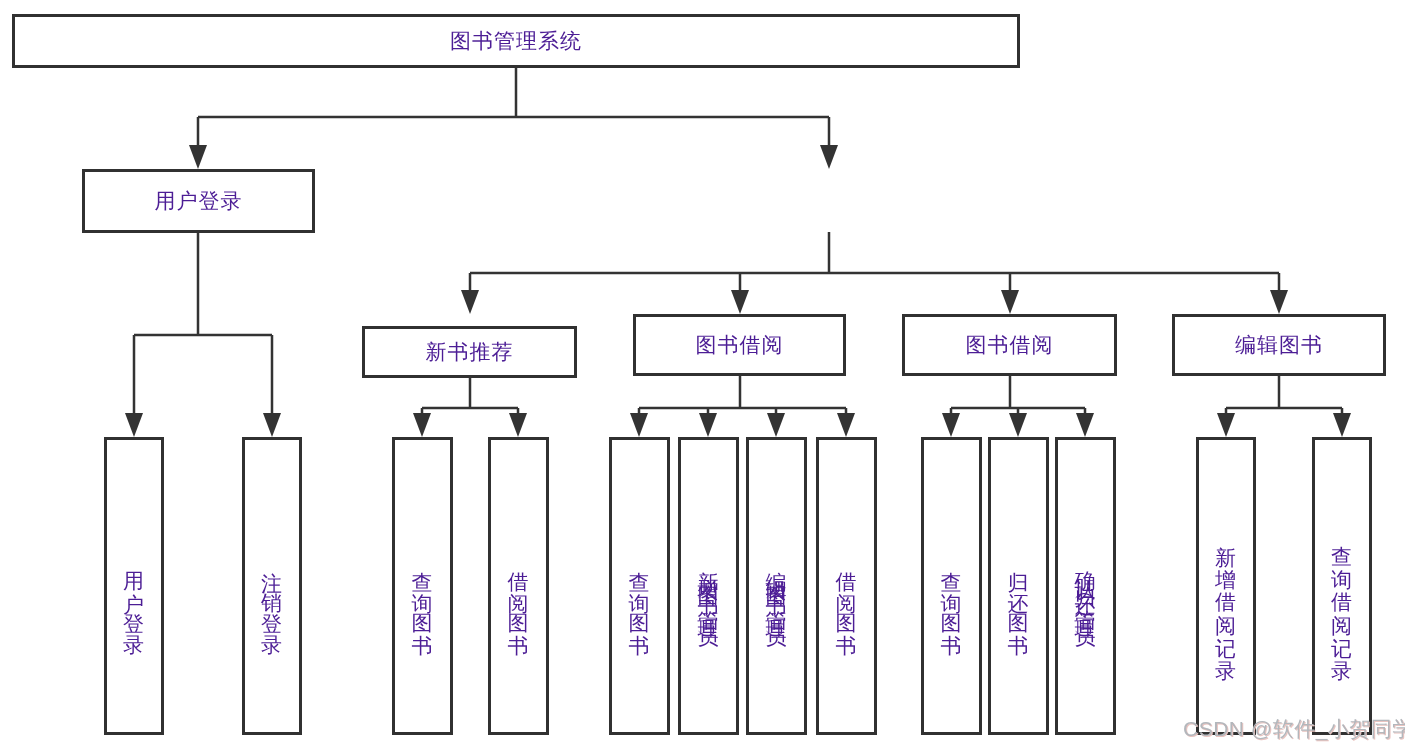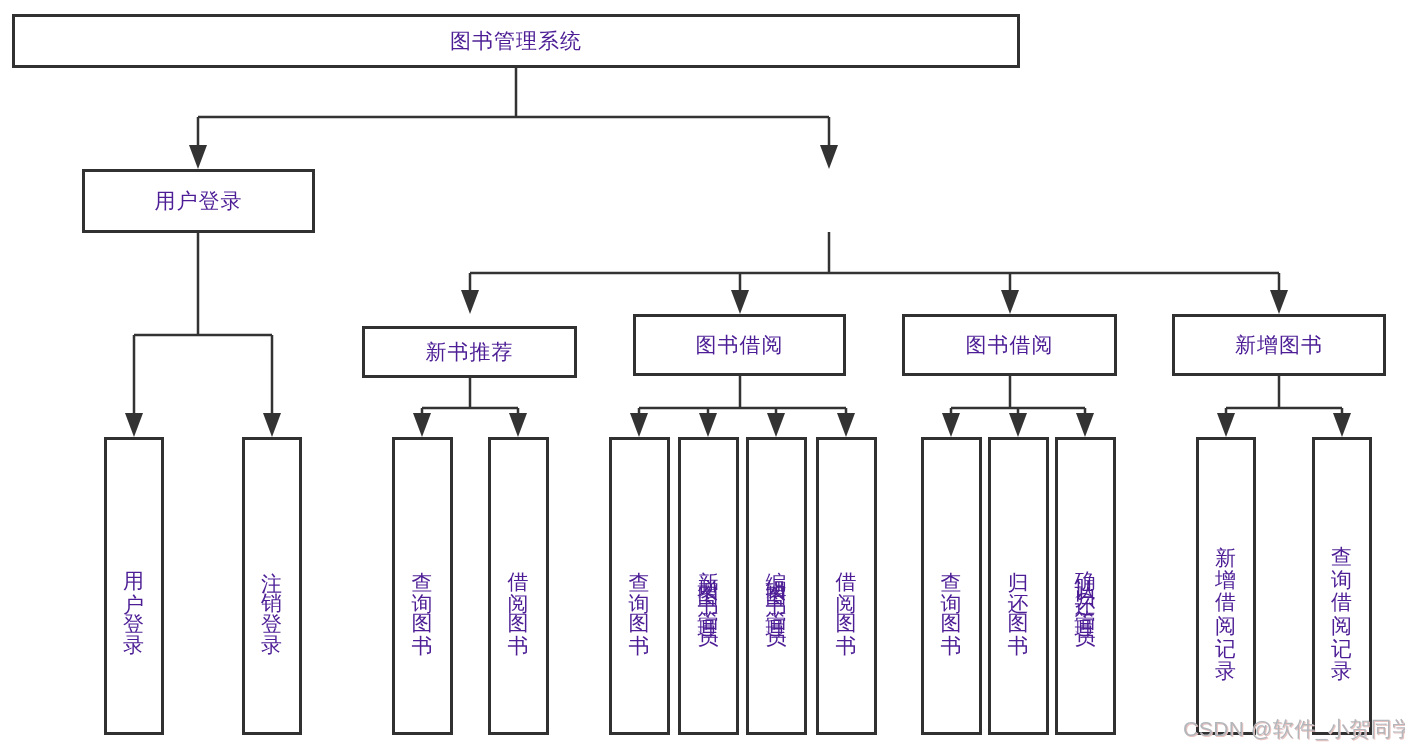--- a/index.html
+++ b/index.html
@@ -75,21 +75,21 @@
   <div class="node h" style="left:362px;top:326px;width:215px;height:52px">
     <span>新书推荐</span>
   </div>
   <div class="node h" style="left:633px;top:314px;width:213px;height:62px">
     <span>图书借阅</span>
   </div>
   <div class="node h" style="left:902px;top:314px;width:215px;height:62px">
     <span>图书借阅</span>
   </div>
   <div class="node h" style="left:1172px;top:314px;width:214px;height:62px">
-    <span>新增图书</span>
+    <span>编辑图书</span>
   </div>
 
   <div class="node v v4" style="left:104px;top:437px;width:60px;height:298px">
     <span>用户登录</span>
   </div>
   <div class="node v v4" style="left:242px;top:437px;width:60px;height:298px">
     <span>注销登录</span>
   </div>
 
   <div class="node v v4" style="left:392px;top:437px;width:61px;height:298px">

